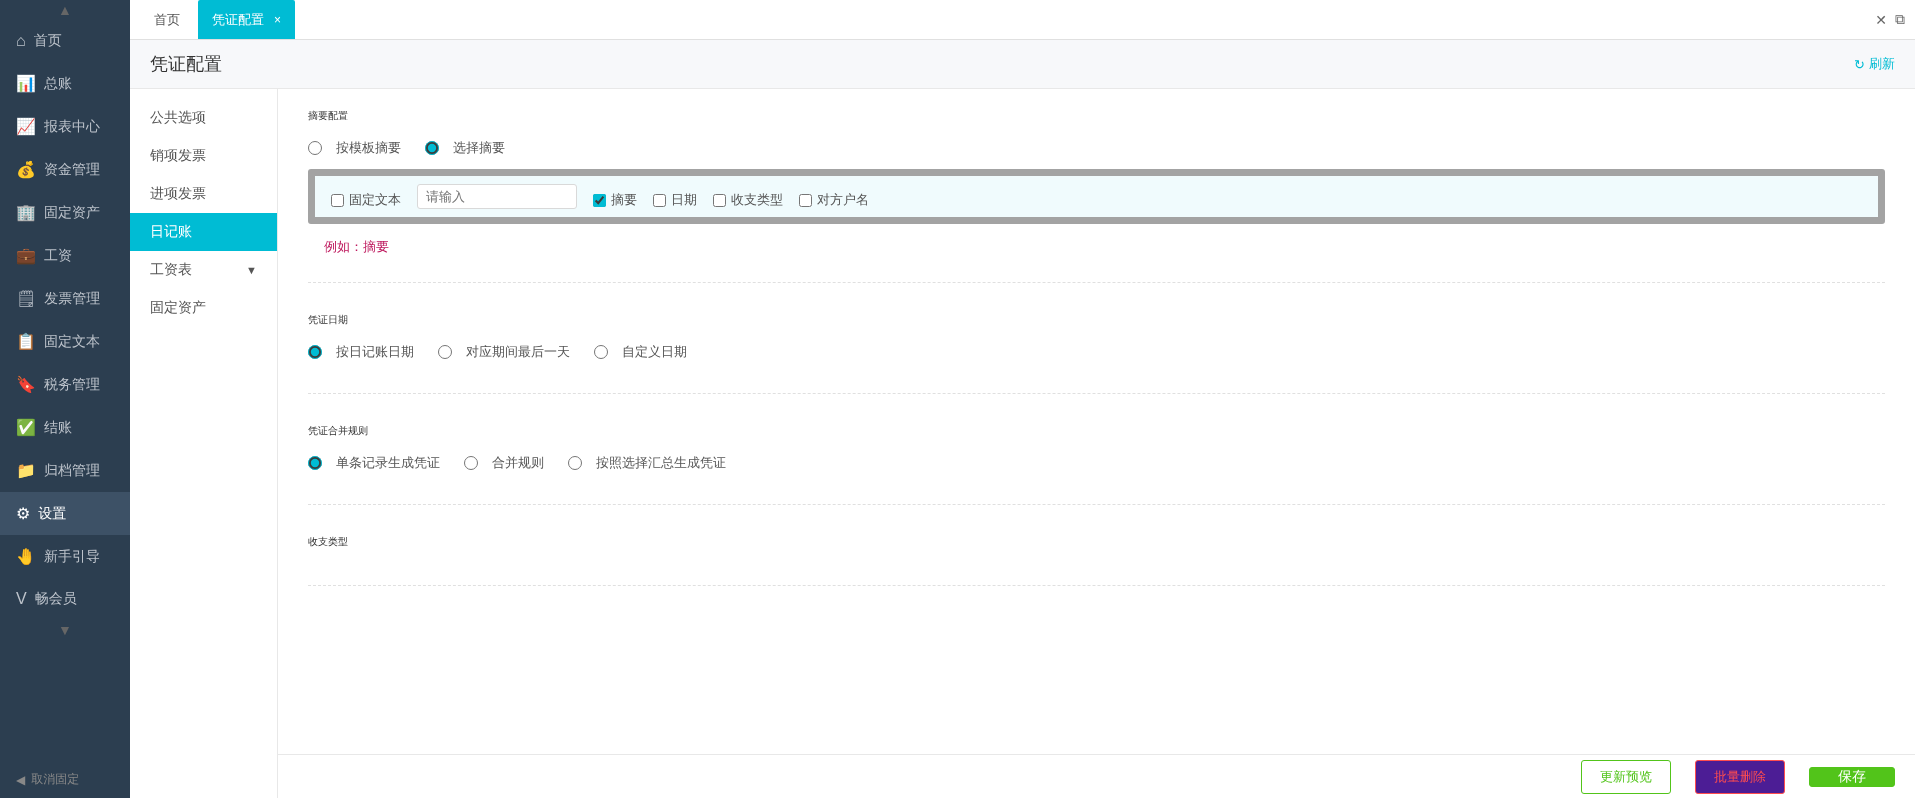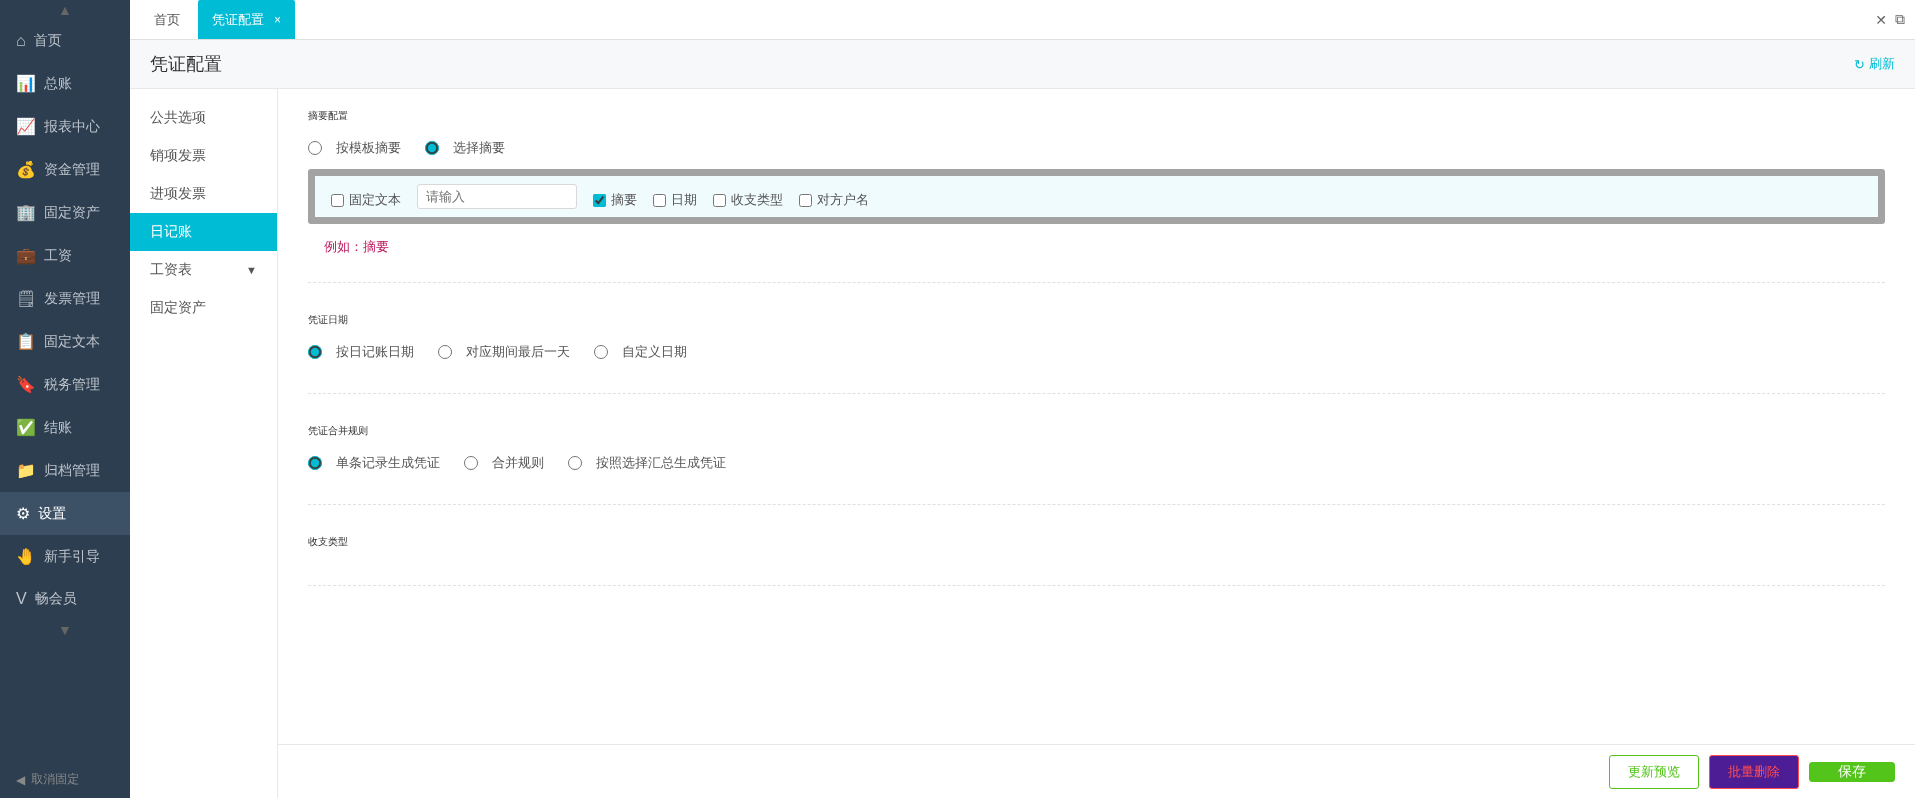--- a/index.html
+++ b/index.html
@@ -226,22 +226,22 @@
     }
 
     
     .bottom-bar {
       display: flex;
       align-items: center;
       justify-content: flex-end;
       padding: 10px 20px;
       background: #fff;
       border-top: 1px solid #e8e8e8;
-      gap: 10px;
-      height: 54px;
+      gap: 24px;
+      height: 44px;
     }
     .btn {
       padding: 7px 18px;
       border-radius: 3px;
       font-size: 13px;
       cursor: pointer;
       border: 1px solid transparent;
     }
     .btn-outline-green {
       border-color: #52c41a;

